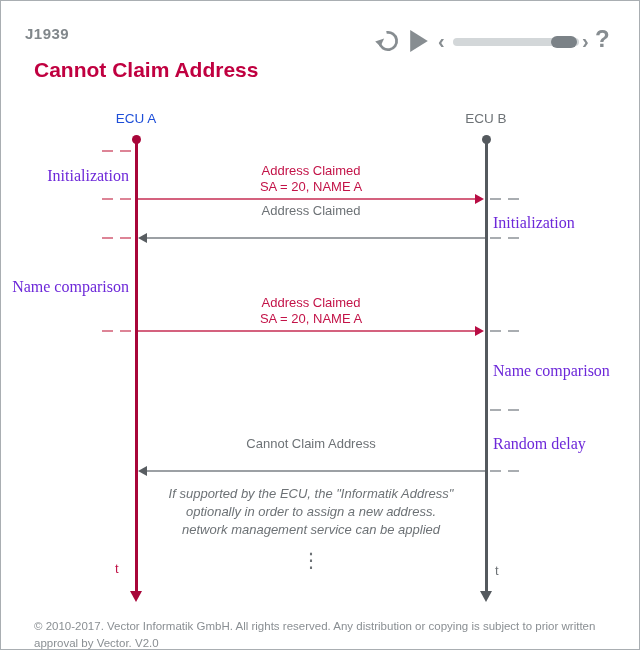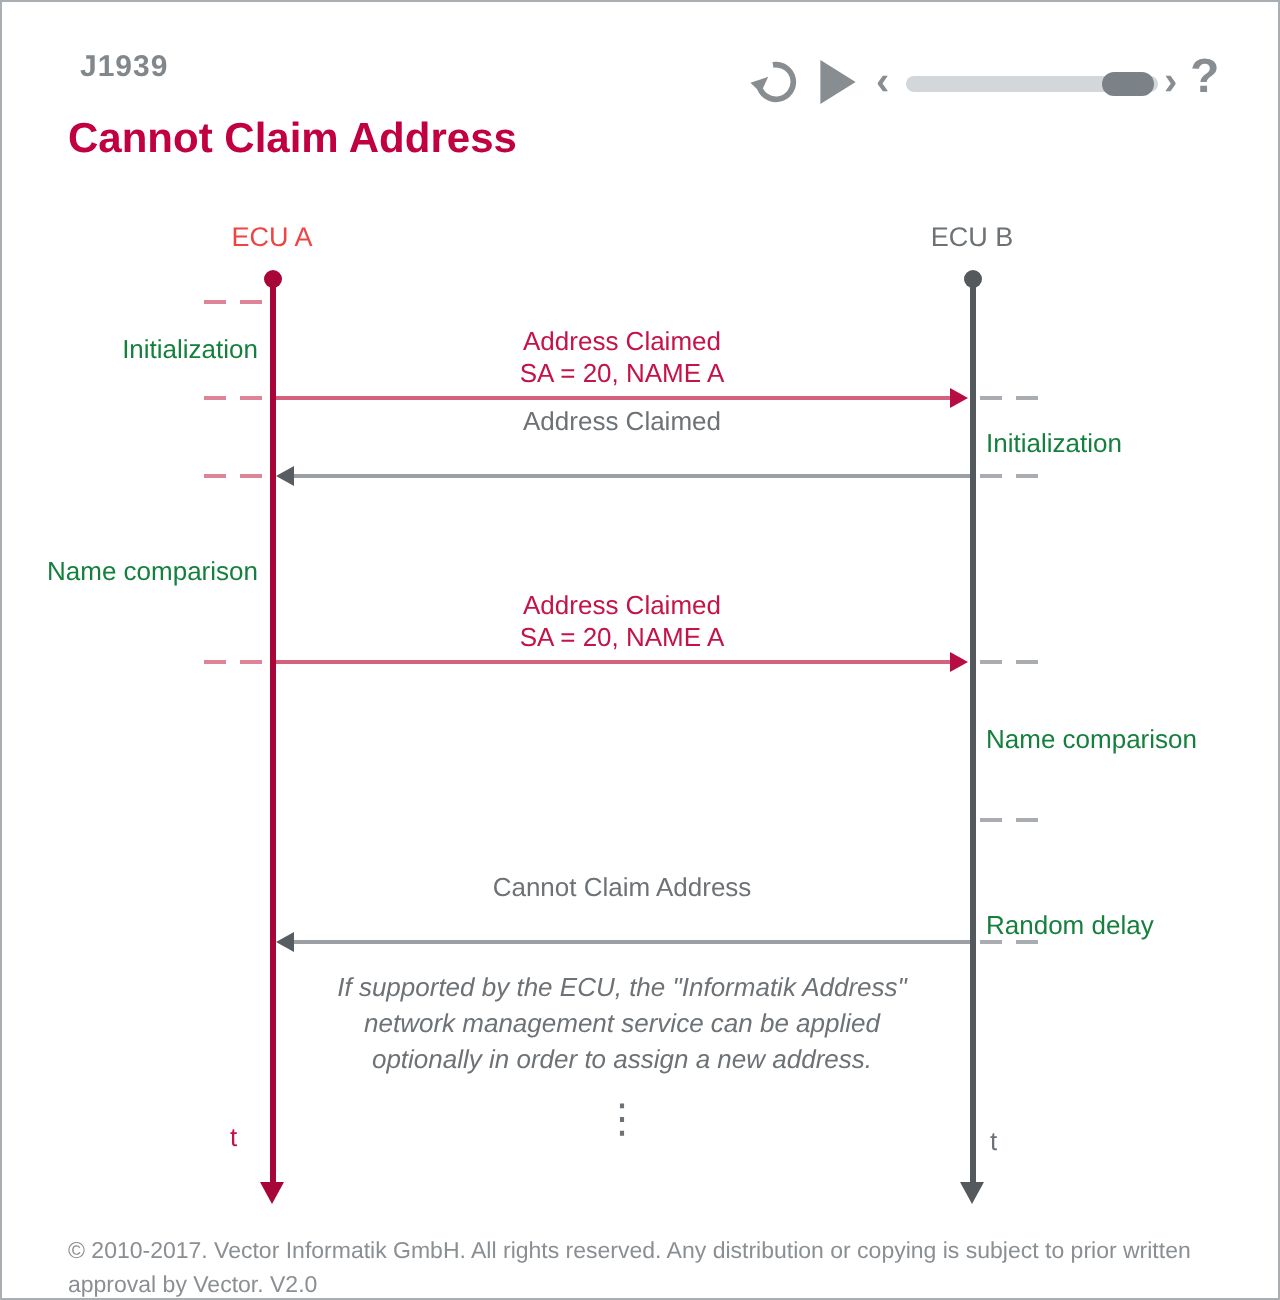--- a/index.html
+++ b/index.html
@@ -5,21 +5,21 @@
   * { margin:0; padding:0; box-sizing:border-box; }
   html,body { background:#fff; }
   body { font-family:"Liberation Sans","DejaVu Sans",sans-serif; }
   .page {
     position:relative; width:640px; height:650px;
     background:#ffffff; border:1px solid #a9aeb2; overflow:hidden;
   }
   .abs { position:absolute; }
 
   
-  .kicker { left:39px; top:24px; font-size:15px; font-weight:bold; color:#81878b; letter-spacing:.5px; }
+  .kicker { left:24px; top:24px; font-size:15px; font-weight:bold; color:#81878b; letter-spacing:.5px; }
   .title  { left:33px; top:57px; font-size:21px; font-weight:bold; color:#c00040; }
 
   
   .ctl { color:#878d91; }
   .chev { font-size:20px; font-weight:bold; line-height:20px; }
   .qmark { font-size:24px; font-weight:bold; line-height:24px; }
   .slider-track { width:126px; height:8px; border-radius:4px; background:#d3d7d9; }
   .slider-thumb { position:absolute; width:26px; height:12px; border-radius:6px; background:#7b8287; top:-2px; }
 
   
@@ -27,40 +27,40 @@
   .ll-a { background:#a80639; }
   .ll-b { background:#54595e; }
   .dot { width:9px; height:9px; border-radius:50%; }
   .dot-a { background:#a80639; }
   .dot-b { background:#54595e; }
   .ll-head { width:0; height:0; border-left:6px solid transparent; border-right:6px solid transparent; }
   .ll-head-a { border-top:11px solid #a80639; }
   .ll-head-b { border-top:11px solid #54595e; }
 
   .actor { width:70px; text-align:center; font-size:13.5px; }
-  .actor-a { color:#ef4444; }
+  .actor-a { color:#1d4ed8; }
   .actor-b { color:#6d7276; }
 
   
   .dash { width:29px; height:2px; }
   .dash-a { background:repeating-linear-gradient(90deg,#dd8496 0 11px,transparent 11px 18px); }
   .dash-b { background:repeating-linear-gradient(90deg,#a9adb1 0 11px,transparent 11px 18px); }
 
   
   .mline { height:2px; }
   .mline-cr { background:#d4617e; }
   .mline-gr { background:#9ca0a4; }
   .head-r { width:0; height:0; border-top:5px solid transparent; border-bottom:5px solid transparent; border-left:9px solid #b80d44; }
   .head-l { width:0; height:0; border-top:5px solid transparent; border-bottom:5px solid transparent; border-right:9px solid #585d61; }
 
   .msg { left:135px; width:350px; text-align:center; font-size:13px; line-height:15.5px; }
   .msg-cr { color:#c31348; }
   .msg-gr { color:#6d7276; }
 
-  .phase { font-size:13px; color:#15803d; }
+  .phase { font-size:16px; color:#6d28d9;font-family:Liberation Serif, serif; }
   .phase-l { left:0; width:128px; text-align:right; }
   .phase-r { left:492px; }
 
   .note { left:135px; width:350px; text-align:center; font-size:13px; line-height:18px; font-style:italic; color:#6d7276; }
   .vdots { left:300px; width:20px; text-align:center; font-size:20px; line-height:22px; color:#6d7276; }
   .tlab { font-size:13px; }
   .t-a { color:#c11347; }
   .t-b { color:#6d7276; }
 
   .footer { left:33px; top:617px; width:582px; font-size:11.5px; line-height:17px; color:#8a8f93; }
@@ -114,21 +114,21 @@
   <div class="abs dash dash-b" style="left:489px; top:197px;"></div>
   <div class="abs dash dash-b" style="left:489px; top:236px;"></div>
   <div class="abs dash dash-b" style="left:489px; top:329px;"></div>
   <div class="abs dash dash-b" style="left:489px; top:408px;"></div>
   <div class="abs dash dash-b" style="left:489px; top:469px;"></div>
 
   <div class="abs phase phase-l" style="top:166px;">Initialization</div>
   <div class="abs phase phase-l" style="top:277px;">Name comparison</div>
   <div class="abs phase phase-r" style="top:213px;">Initialization</div>
   <div class="abs phase phase-r" style="top:361px;">Name comparison</div>
-  <div class="abs phase phase-r" style="top:454px;">Random delay</div>
+  <div class="abs phase phase-r" style="top:434px;">Random delay</div>
 
   <div class="abs msg msg-cr" style="top:162px;">
     <div>Address Claimed</div>
     <div>SA = 20, NAME A</div>
   </div>
   <div class="abs mline mline-cr" style="left:137px; top:197px; width:341px;"></div>
   <div class="abs head-r" style="left:474px; top:193px;"></div>
 
   <div class="abs msg msg-gr" style="top:202px;">
     <div>Address Claimed</div>
@@ -144,22 +144,22 @@
   <div class="abs head-r" style="left:474px; top:325px;"></div>
 
   <div class="abs msg msg-gr" style="top:435px;">
     <div>Cannot Claim Address</div>
   </div>
   <div class="abs mline mline-gr" style="left:146px; top:469px; width:338px;"></div>
   <div class="abs head-l" style="left:137px; top:465px;"></div>
 
   <div class="abs note" style="top:484px;">
     <div>If supported by the ECU, the "Informatik Address"</div>
+    <div>optionally in order to assign a new address.</div>
     <div>network management service can be applied</div>
-    <div>optionally in order to assign a new address.</div>
   </div>
 
   <div class="abs vdots" style="top:548px;">⋮</div>
 
   <div class="abs tlab t-a" style="left:114px; top:560px;">t</div>
   <div class="abs tlab t-b" style="left:494px; top:562px;">t</div>
 
   <div class="abs footer">© 2010-2017. Vector Informatik GmbH. All rights reserved. Any distribution or copying is subject to prior written approval by Vector. V2.0</div>
 
 </div>

